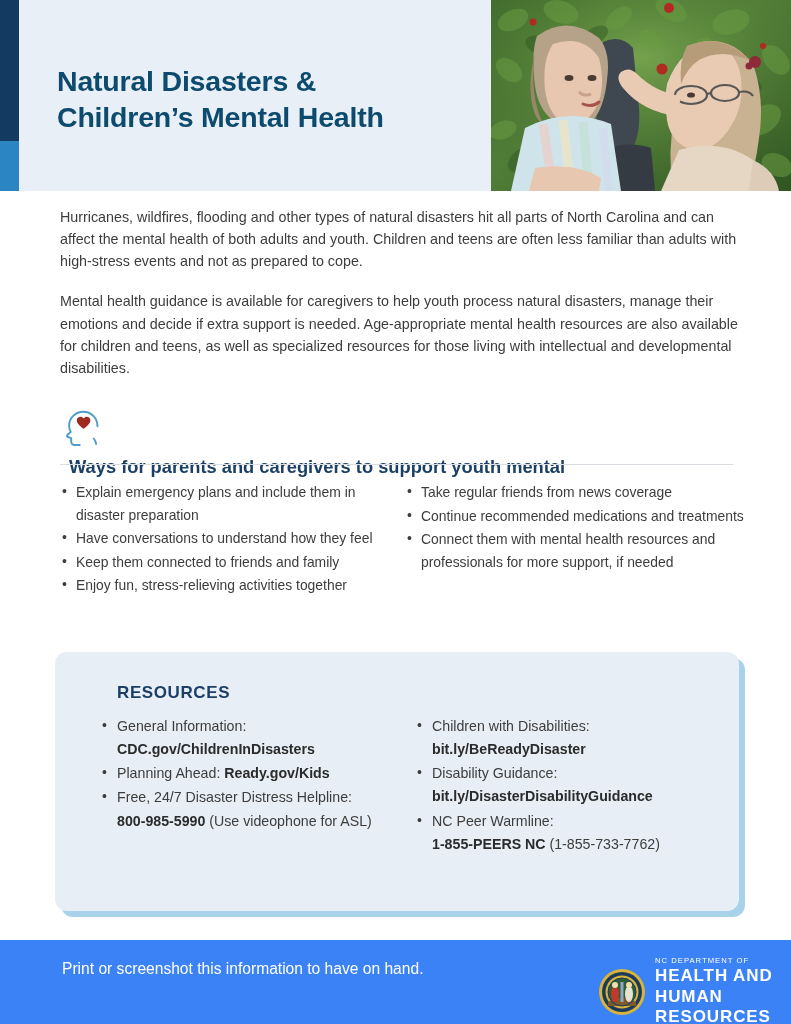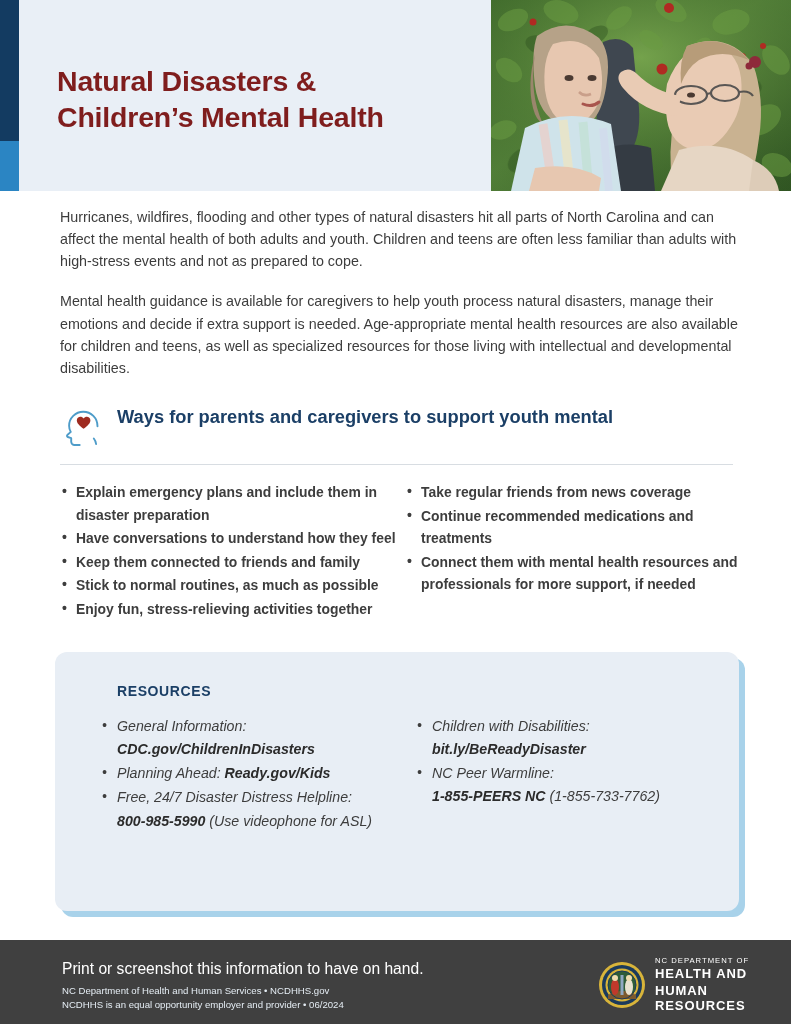--- a/index.html
+++ b/index.html
@@ -39,21 +39,21 @@
     background: #2b85c3;
   }
   .header-title {
     position: absolute;
     left: 57px;
     top: 64px;
     width: 420px;
     font-size: 28.5px;
     font-weight: bold;
     line-height: 1.26;
-    color: #7f1d1d;
+    color: #0c4a6e;
     letter-spacing: -0.2px;
   }
   .header-photo {
     position: absolute;
     left: 491px;
     top: 0;
     width: 300px;
     height: 191px;
     overflow: hidden;
     background: #2e4a22;
@@ -76,20 +76,21 @@
   .para:last-child { margin-bottom: 0; }
 
   
   .section-head {
     position: absolute;
     left: 60px;
     top: 402px;
     width: 680px;
     display: flex;
     align-items: flex-start;
+    flex-direction: column;
   }
   .head-icon {
     width: 48px;
     height: 48px;
     flex: 0 0 48px;
     margin-top: 2px;
   }
   .head-icon svg { display: block; }
   .section-head-text {
     margin-left: 9px;
@@ -109,21 +110,21 @@
   }
 
   
   .tips {
     position: absolute;
     left: 60px;
     top: 481px;
     width: 690px;
     display: flex;
   }
-  .tips-col { width: 345px; font-weight: bold; }
+  .tips-col { width: 345px; }
   .tips-col.right { padding-left: 0; }
   ul.tip-list {
     margin: 0;
     padding: 0;
     list-style: none;
   }
   ul.tip-list li {
     position: relative;
     padding-left: 16px;
     font-size: 13.9px;
@@ -156,33 +157,33 @@
     top: 652px;
     width: 684px;
     height: 259px;
     background: #e8eef5;
     border-radius: 12px;
   }
   .res-title {
     position: absolute;
     left: 62px;
     top: 31px;
-    font-size: 14px;
+    font-size: 17px;
     font-weight: bold;
     letter-spacing: 0.6px;
     color: #1b3f66;
   }
   .res-cols {
     position: absolute;
     left: 45px;
     top: 63px;
     width: 630px;
     display: flex;
   }
-  .res-col { width: 315px; font-style: italic; }
+  .res-col { width: 315px; }
   ul.res-list {
     margin: 0;
     padding: 0;
     list-style: none;
   }
   ul.res-list li {
     position: relative;
     padding-left: 17px;
     font-size: 14.2px;
     line-height: 1.63;
@@ -202,21 +203,21 @@
     color: #2b2b2b;
   }
 
   
   .footer {
     position: absolute;
     left: 0;
     top: 940px;
     width: 791px;
     height: 84px;
-    background: #404040;
+    background: #3b82f6;
   }
   .footer-headline {
     position: absolute;
     left: 62px;
     top: 20px;
     font-size: 15.6px;
     color: #ffffff;
   }
   .footer-sub {
     position: absolute;
@@ -238,21 +239,21 @@
   .logo-text {
     margin-left: 9px;
     color: #ffffff;
   }
   .logo-line1 {
     font-size: 7.7px;
     letter-spacing: 1.0px;
     line-height: 1.2;
   }
   .logo-line2 {
-    font-size: 13px;
+    font-size: 17px;
     font-weight: bold;
     letter-spacing: 0.9px;
     line-height: 1.18;
     margin-top: 1px;
   }
 </style>
 </head>
 <body>
 
 <div class="header">
@@ -377,21 +378,20 @@
   </div>
 </div>
 <div class="divider"></div>
 
 <div class="tips">
   <div class="tips-col left">
     <ul class="tip-list">
       <li>Explain emergency plans and include them in disaster preparation</li>
       <li>Have conversations to understand how they feel</li>
       <li>Keep them connected to friends and family</li>
-      <li>Stick to normal routines, as much as possible</li>
       <li>Enjoy fun, stress-relieving activities together</li>
     </ul>
   </div>
   <div class="tips-col right">
     <ul class="tip-list">
       <li>Take regular friends from news coverage</li>
       <li>Continue recommended medications and treatments</li>
       <li>Connect them with mental health resources and professionals for more support, if needed</li>
     </ul>
   </div>
@@ -404,32 +404,29 @@
     <div class="res-col">
       <ul class="res-list">
           <li><span>General Information:</span><br><b>CDC.gov/ChildrenInDisasters</b></li>
           <li><span>Planning Ahead:</span> <b>Ready.gov/Kids</b></li>
           <li><span>Free, 24/7 Disaster Distress Helpline:</span><br><b>800-985-5990</b><span> (Use videophone for ASL)</span></li>
         </ul>
     </div>
     <div class="res-col">
       <ul class="res-list">
           <li><span>Children with Disabilities:</span><br><b>bit.ly/BeReadyDisaster</b></li>
+          <li><span>Disability Guidance:</span><br><b>bit.ly/DisasterDisabilityGuidance</b></li>
           <li><span>NC Peer Warmline:</span><br><b>1-855-PEERS NC</b><span> (1-855-733-7762)</span></li>
         </ul>
     </div>
   </div>
 </div>
 
 <div class="footer">
   <div class="footer-headline">Print or screenshot this information to have on hand.</div>
-  <div class="footer-sub">
-    <div>NC Department of Health and Human Services • NCDHHS.gov</div>
-    <div>NCDHHS is an equal opportunity employer and provider • 06/2024</div>
-  </div>
   <div class="footer-logo">
     <span class="seal">
       <svg width="48" height="48" viewBox="0 0 48 48">
         <circle cx="24" cy="24" r="23" fill="#d8b43a"></circle>
         <circle cx="24" cy="24" r="20" fill="#1b3a5c"></circle>
         <circle cx="24" cy="24" r="16.5" fill="#d8b43a"></circle>
         <circle cx="24" cy="24" r="14" fill="#2f5c38"></circle>
         <path d="M10 34 q14 -8 28 0 l0 4 -28 0 z" fill="#7d5a2e"></path>
         <ellipse cx="17" cy="26" rx="4" ry="8" fill="#c0392b"></ellipse>
         <ellipse cx="31" cy="26" rx="4" ry="8" fill="#e8e2d0"></ellipse>

